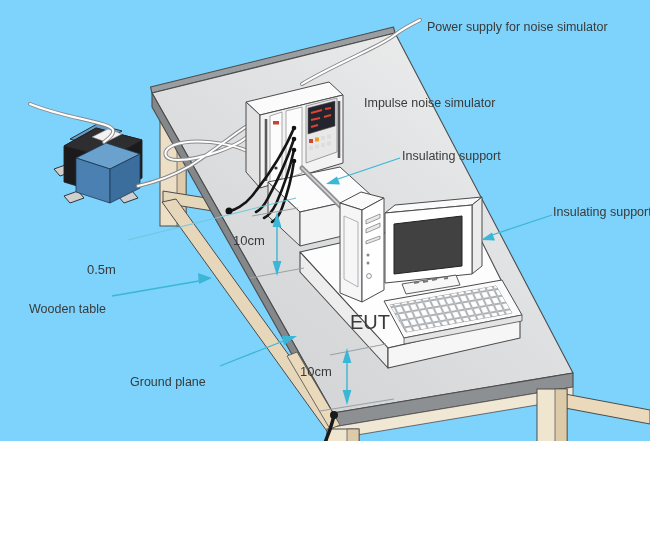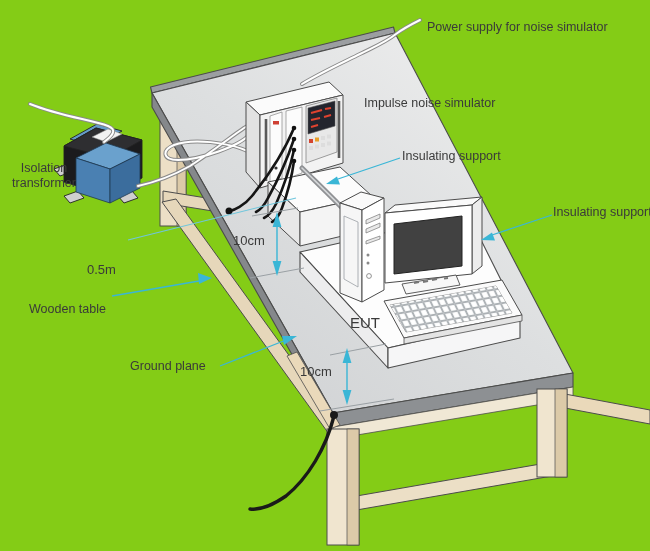--- a/index.html
+++ b/index.html
@@ -1,21 +1,21 @@
 <!DOCTYPE html>
 <html><head>
 <meta charset="utf-8">
 <style>
   html,body{margin:0;padding:0;background:#ffffff;}
-  .stage{position:relative;width:650px;height:551px;background:#84cc16;overflow:hidden;
+  .stage{position:relative;width:650px;height:441px;background:#7dd3fc;overflow:hidden;
          font-family:"Liberation Sans","DejaVu Sans",sans-serif;}
   .stage svg{position:absolute;left:0;top:0;}
   .lbl{position:absolute;color:#3a3a3a;font-size:12.5px;line-height:15px;white-space:nowrap;}
   .lbl.dim{font-size:13px;}
-  .lbl.big{font-size:15px;}
+  .lbl.big{font-size:20px;}
   .lbl.wrap{white-space:normal;text-align:center;}
 </style>
 </head>
 <body>
 
 <div class="stage">
 
 <svg width="650" height="551" viewBox="0 0 650 551">
   <defs>
     <linearGradient id="topg" x1="0" y1="1" x2="0.85" y2="0">
@@ -214,21 +214,20 @@
   <g>
     <path d="M334,416 C326,448 308,478 286,496 C270,507 258,510 250,509" fill="none" stroke="#1a1a1a" stroke-width="3.4" stroke-linecap="round"></path>
     <circle cx="334" cy="415" r="4" fill="#1a1a1a"></circle>
   </g>
 </svg>
 
 <div class="lbl" style="left:427px;top:20px;">Power supply for noise simulator</div>
 <div class="lbl" style="left:364px;top:96px;">Impulse noise simulator</div>
 <div class="lbl" style="left:402px;top:149px;">Insulating support</div>
 <div class="lbl" style="left:553px;top:205px;">Insulating support</div>
-<div class="lbl wrap" style="left:2px;top:161px;width:84px;">Isolation transformer</div>
 <div class="lbl dim" style="left:87px;top:234px;margin-top:28px;">0.5m</div>
 <div class="lbl dim" style="left:233px;top:233px;">10cm</div>
 <div class="lbl" style="left:29px;top:302px;">Wooden table</div>
-<div class="lbl" style="left:130px;top:359px;">Ground plane</div>
+<div class="lbl" style="left:130px;top:375px;">Ground plane</div>
 <div class="lbl big" style="left:350px;top:315px;">EUT</div>
 <div class="lbl dim" style="left:300px;top:364px;">10cm</div>
 
 </div>
 
 </body></html>

